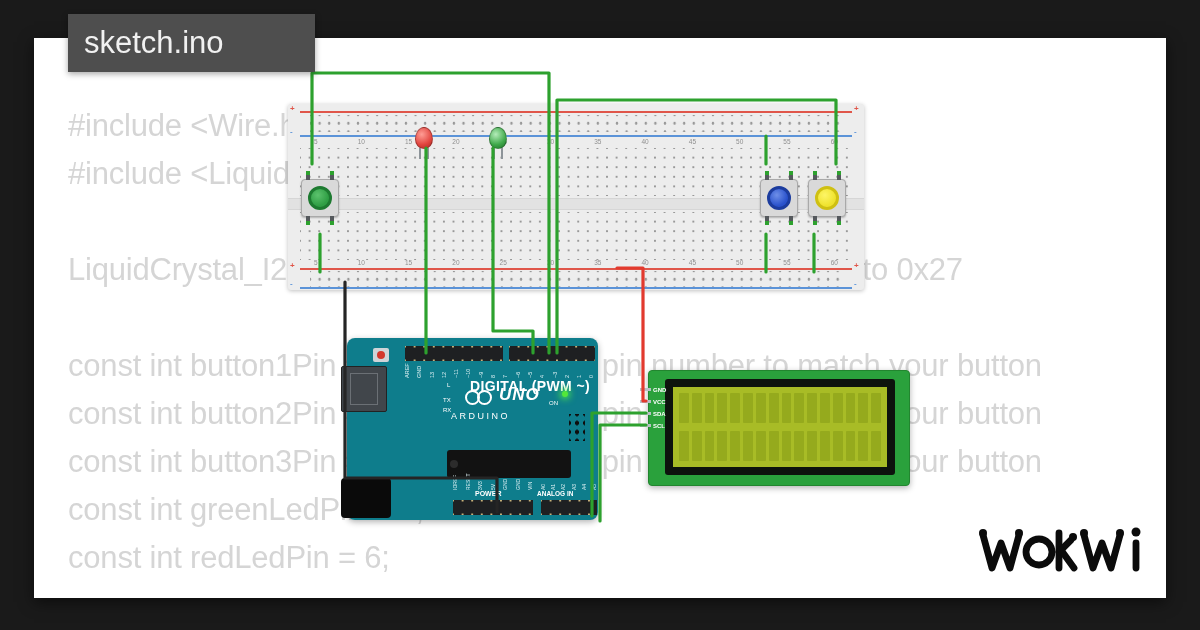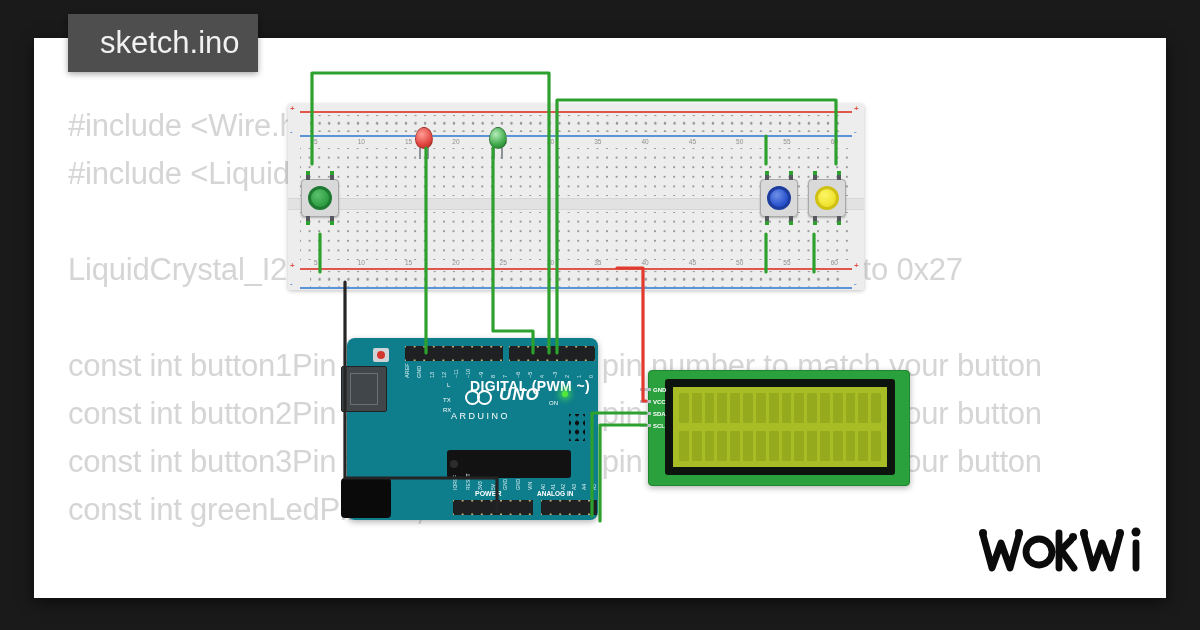--- a/index.html
+++ b/index.html
@@ -4,22 +4,22 @@
 <style>
   html,body{margin:0;padding:0;}
   .stage{position:relative;width:1200px;height:630px;background:var(--outer_bg,#1a1a1a);overflow:hidden;
          font-family:"Liberation Sans",sans-serif;}
   .stage *{box-sizing:border-box;}
 
   .canvas{position:absolute;left:34px;top:38px;width:1132px;height:560px;background:var(--canvas_bg,#fff);
           overflow:hidden;box-shadow:0 4px 14px rgba(0,0,0,.55);}
   .code-line{position:absolute;left:34px;font-size:31px;color:var(--code_text,#d5d5d5);white-space:pre;letter-spacing:-.2px;}
 
-  .tab{position:absolute;left:68px;top:14px;width:190px;height:58px;background:var(--tab_bg,#4e4e4e);
-       color:var(--tab_text,#f1f1f1);font-size:31px;line-height:58px;padding-left:32px;z-index:30;
+  .tab{position:absolute;left:68px;top:14px;width:247px;height:58px;background:var(--tab_bg,#4e4e4e);
+       color:var(--tab_text,#f1f1f1);font-size:31px;line-height:58px;padding-left:16px;z-index:30;
        box-shadow:0 2px 6px rgba(0,0,0,.35);}
 
   
   .bb{position:absolute;left:288px;top:104px;width:576px;height:186px;background:var(--breadboard_bg,#ededed);
       border-radius:3px;box-shadow:0 1px 4px rgba(0,0,0,.25);z-index:5;}
   .bb .rail{position:absolute;left:12px;right:12px;height:2px;}
   .rail.red{background:var(--rail_red,#e0564a);} .rail.blue{background:var(--rail_blue,#5b93d8);}
   .rail.rt{top:7px}.rail.bt{top:31px}.rail.rb{top:164px}.rail.bb2{top:183px}
   .holes{position:absolute;background-image:radial-gradient(circle,var(--hole,#999) 1.3px,transparent 1.5px);}
   .railholes{left:22px;right:22px;height:17px;background-size:9.6px 8.5px;background-position:4.8px 4px;}
@@ -113,20 +113,21 @@
 <div class="stage">
 
   <div class="canvas">
     <div class="code-line" style="top:70px">#include &lt;Wire.h&gt;</div>
     <div class="code-line" style="top:118px">#include &lt;LiquidCrystal_I2C.h&gt;</div>
     <div class="code-line" style="top:214px">LiquidCrystal_I2C lcd(0x27, 16, 2); // Set the LCD address to 0x27</div>
     <div class="code-line" style="top:310px">const int button1Pin = 2; // Change this pin number to match your button</div>
     <div class="code-line" style="top:358px">const int button2Pin = 3; // Change this pin number to match your button</div>
     <div class="code-line" style="top:406px">const int button3Pin = 4; // Change this pin number to match your button</div>
     <div class="code-line" style="top:454px">const int greenLedPin = 5;</div>
+    <div class="code-line" style="top:502px">const int redLedPin = 6;</div>
   </div>
 
   <div class="bb">
     <div class="rail red rt"></div>
     <div class="holes railholes t"></div>
     <div class="rail blue bt"></div>
     <div class="colnums r1">
         <span class="colnum">5</span>
         <span class="colnum">10</span>
         <span class="colnum">15</span>

